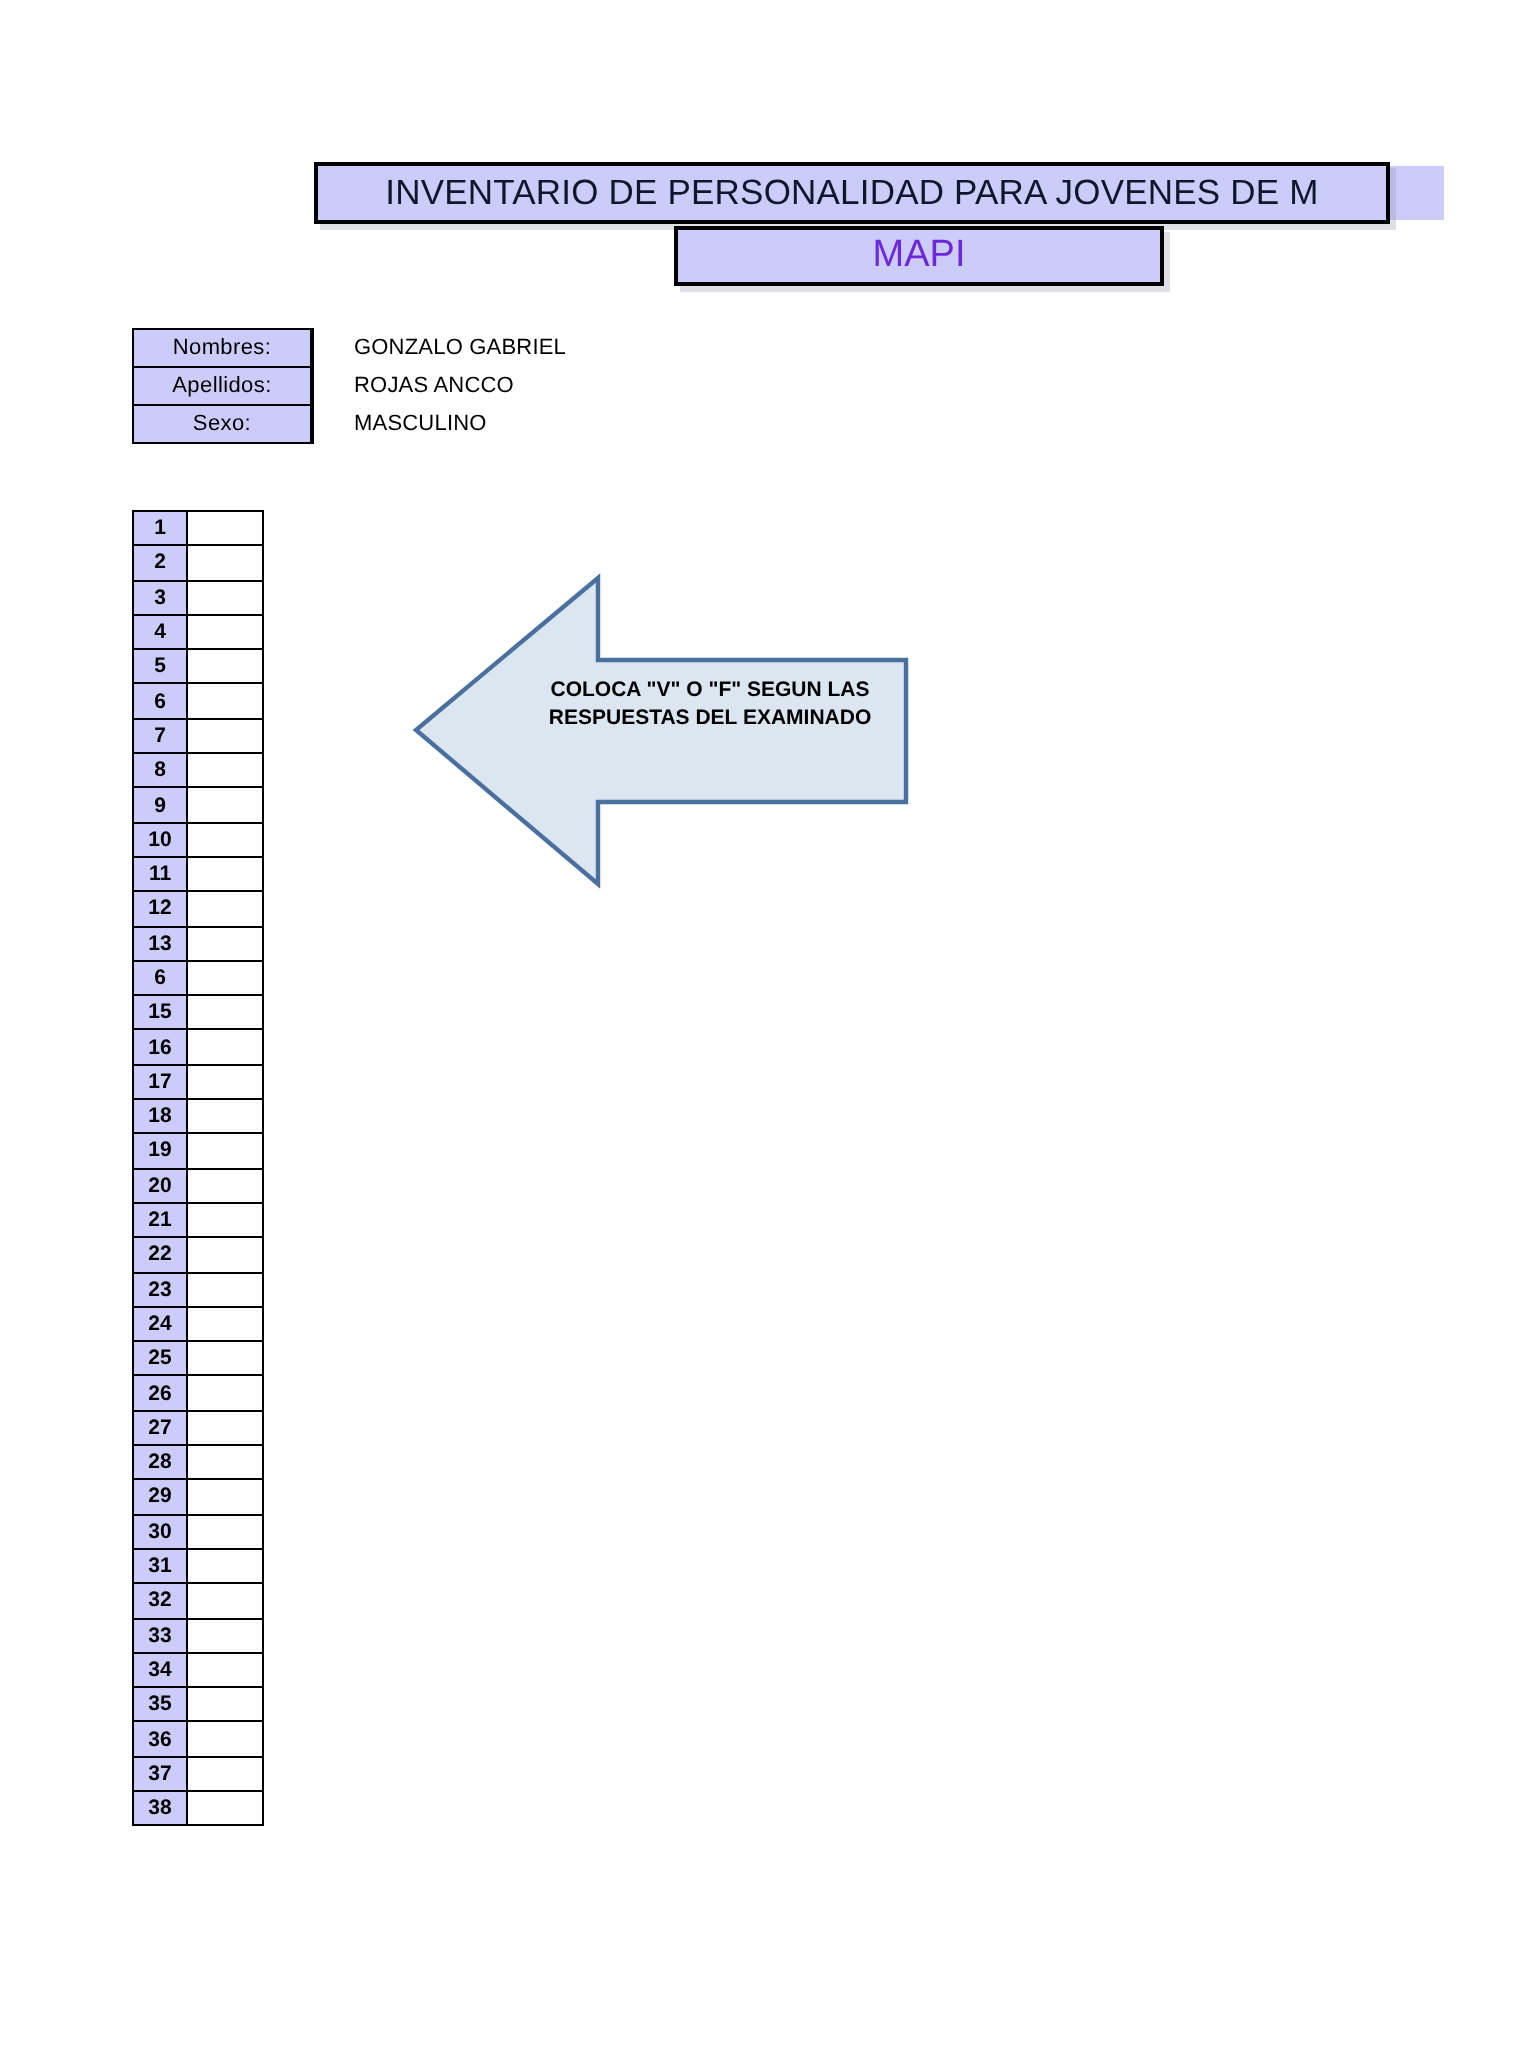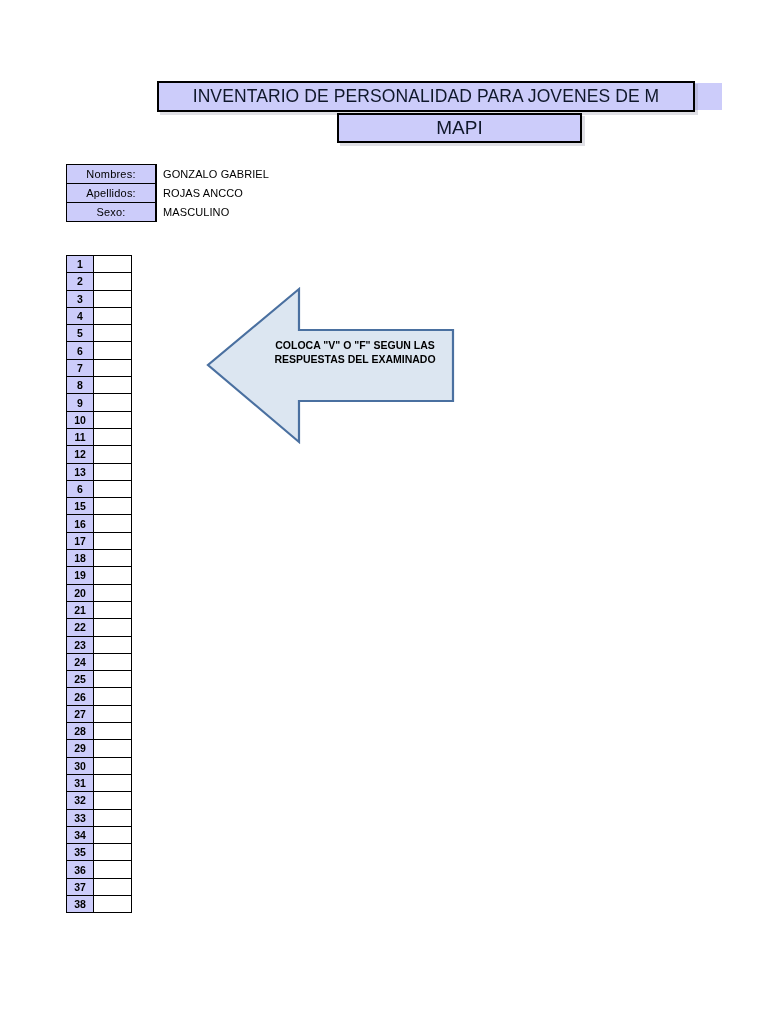--- a/index.html
+++ b/index.html
@@ -57,21 +57,21 @@
     background: #CCCCFA;
     border: 2px solid #000000;
     box-sizing: border-box;
     box-shadow: 3px 3px 0 0 rgba(150,150,170,0.30);
     display: flex;
     align-items: center;
     justify-content: center;
   }
   #subtitle-banner .banner-text {
     font-size: 19px;
-    color: #0f172a;
+    color: #6d28d9;
   }
 
   
   #info-table {
     position: absolute;
     left: 66px;
     top: 164px;
     border-collapse: collapse;
   }
   #info-table td {
@@ -84,21 +84,21 @@
   #info-table td.label {
     width: 88px;
     background: #CCCCFA;
     border: 1px solid #000000;
     border-right: 2px solid #000000;
     text-align: center;
     letter-spacing: 0.2px;
   }
   #info-table td.value {
     background: #ffffff;
-    padding-left: 6px;
+    padding-left: 20px;
     white-space: nowrap;
     letter-spacing: 0.1px;
   }
 
   
   #answer-sheet {
     position: absolute;
     left: 66px;
     top: 255px;
     border-collapse: collapse;

